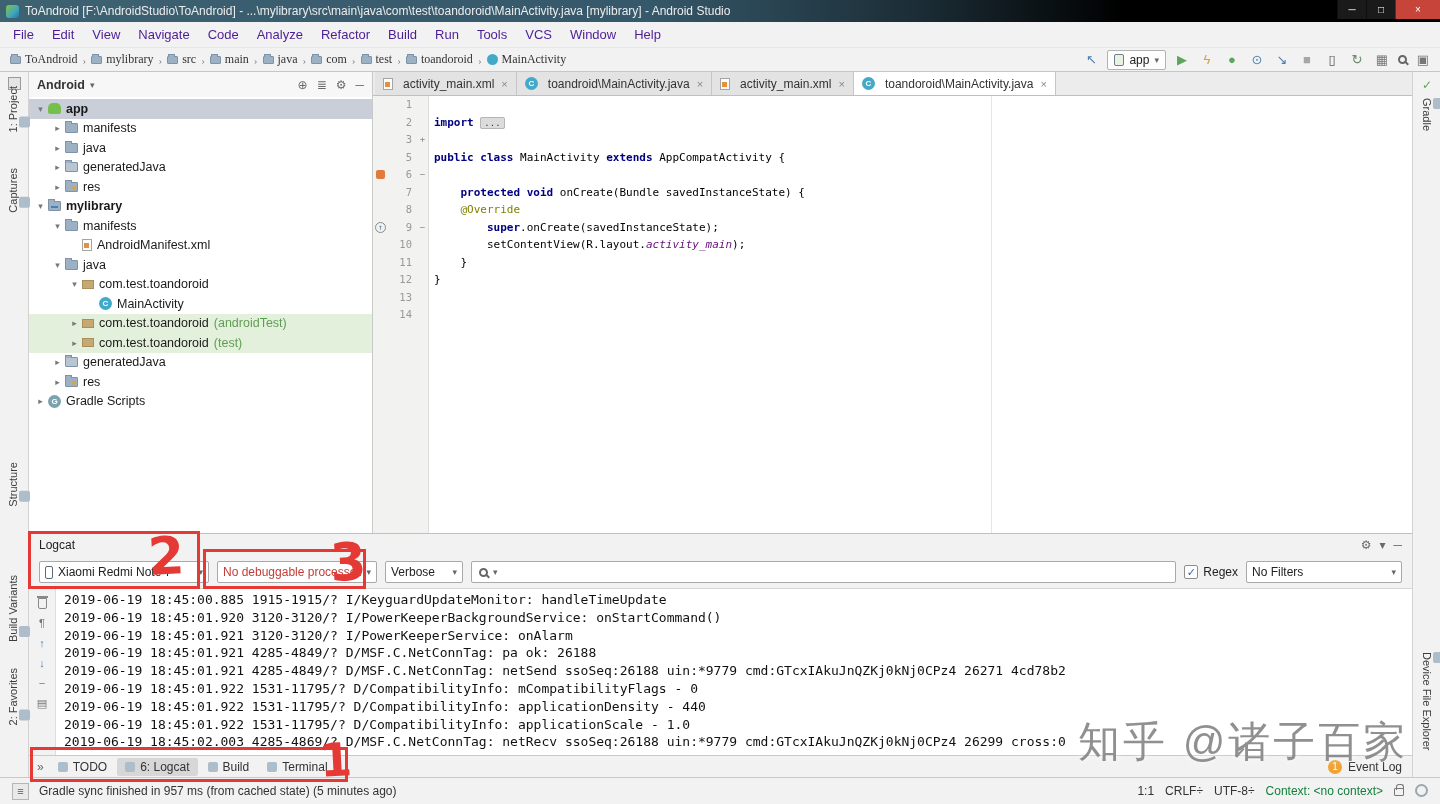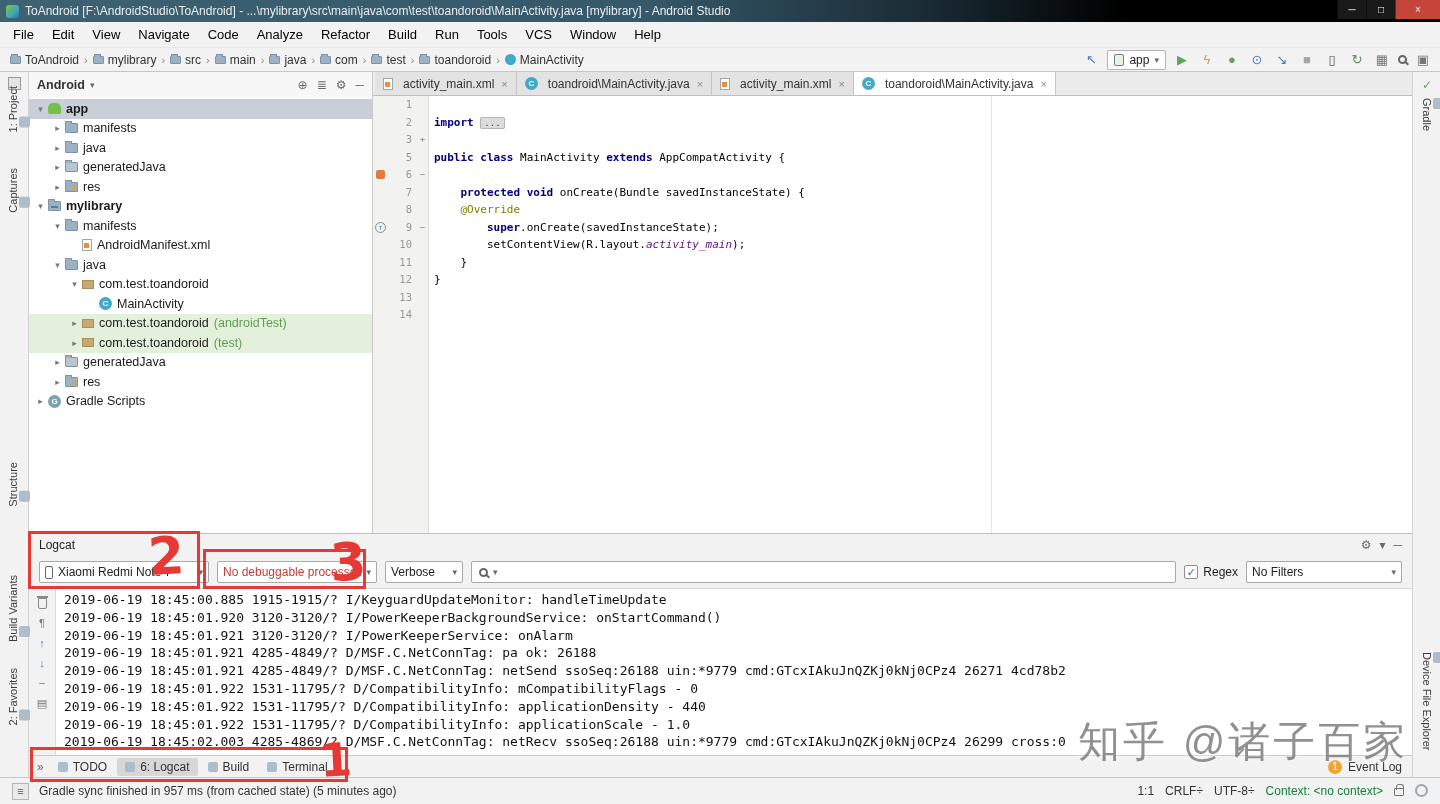--- a/index.html
+++ b/index.html
@@ -12,24 +12,24 @@
     color:#ececec; font-size:12px; white-space:nowrap; }
   .app-icon { width:13px; height:13px; border-radius:3px; flex:none;
     background:linear-gradient(135deg,#86c440 0%,#3fa7bc 60%,#2d6fa8 100%); margin-right:6px; }
   .title-text { flex:1; overflow:hidden; text-overflow:ellipsis; white-space:nowrap; }
   .wbtns { display:flex; height:100%; margin-left:8px; flex:none; }
   .wbtn { width:29px; height:19px; display:flex; align-items:center; justify-content:center;
     color:#fff; font-size:10px; background:rgba(255,255,255,.10); border-left:1px solid rgba(0,0,0,.45); }
   .wbtn.close { background:#c6443a; width:45px; }
 
   
-  .menubar { height:26px; background:#f2f2f2; display:flex; align-items:center; font-size:13px; color:#000000; border-bottom:1px solid #e6e6e6; padding-left:4px; }
+  .menubar { height:26px; background:#f2f2f2; display:flex; align-items:center; font-size:13px; color:#4c1d95; border-bottom:1px solid #e6e6e6; padding-left:4px; }
   .menu-item { padding:3px 9px; }
   .toolbar { height:24px; background:#f2f2f2; border-bottom:1px solid #c6c6c6; display:flex; align-items:center; font-size:12px; color:#333; padding:0 8px; }
-  .crumbs { display:flex; align-items:center; overflow:hidden; white-space:nowrap; }
+  .crumbs { display:flex; align-items:center; overflow:hidden; white-space:nowrap;font-family:Liberation Serif, serif; }
   .crumb { display:inline-flex; align-items:center; gap:4px; padding:0 2px; }
   .crumb-sep { color:#8a8a8a; padding:0 3px; font-size:11px; }
   .ci { display:inline-block; flex:none; }
   .ci-folder { width:11px; height:8px; background:#9db1c5; border:1px solid #7e93a8; border-radius:1px; position:relative; }
   .ci-folder::before { content:""; position:absolute; top:-3px; left:0; width:5px; height:2px; background:#9db1c5; border:1px solid #7e93a8; border-bottom:none; }
   .ci-class { width:11px; height:11px; border-radius:50%; background:#43a9c9; }
   .toolbar-right { margin-left:auto; display:flex; align-items:center; gap:7px; flex:none; }
   .tb-ic { width:18px; text-align:center; font-size:13px; line-height:18px; }
   .run-config { display:flex; align-items:center; gap:5px; border:1px solid #b3b3b3; background:#fdfdfd; height:20px; padding:0 6px; border-radius:2px; color:#222; }
   .rc-ic { width:10px; height:12px; border:1px solid #6c7f91; border-radius:2px; background:#e8f2e0; }

